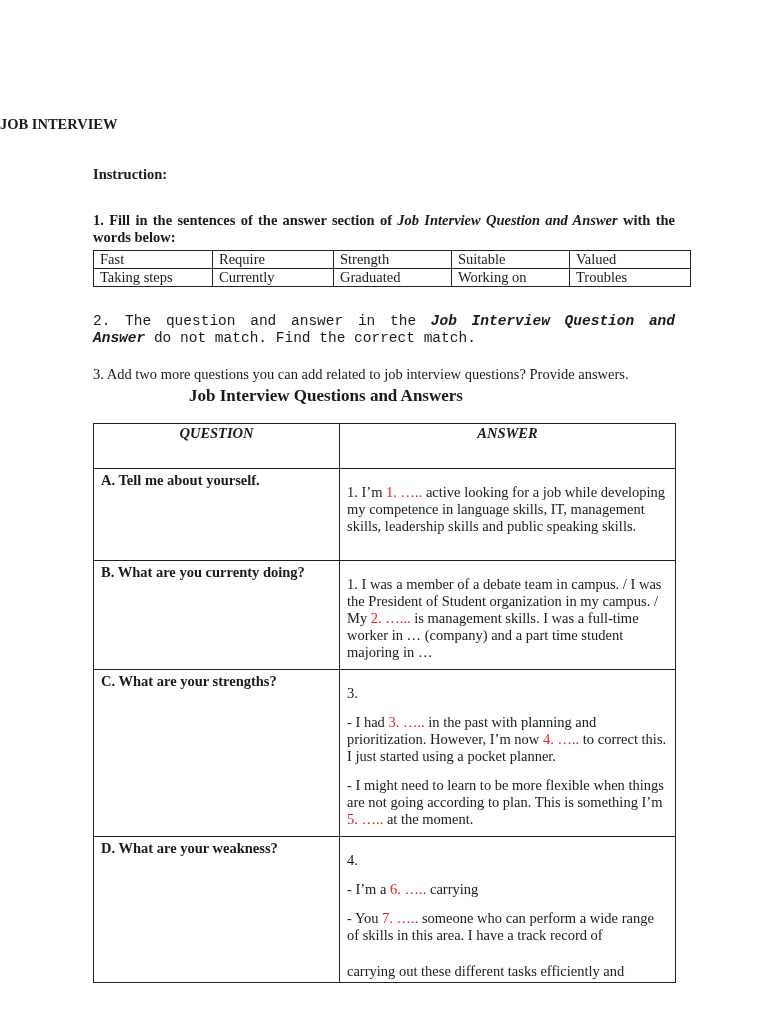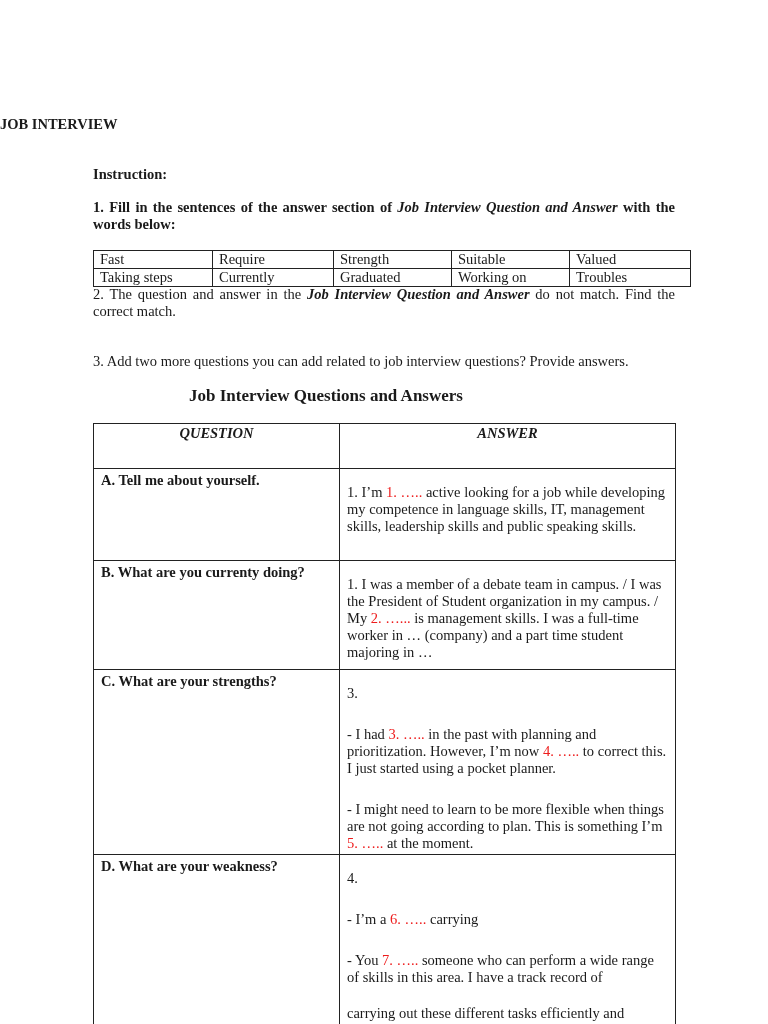--- a/index.html
+++ b/index.html
@@ -23,23 +23,24 @@
       font-size: 14.5px;
     }
     .instr-label {
       left: 93px; top: 166px;
       font-weight: bold;
     }
     .para {
       left: 93px; width: 582px;
       line-height: 17px;
       text-align: justify;
+      margin-top: 13px;
     }
     .p1 { top: 199px; font-weight: bold; }
-    .p2 { top: 286px; }
+    .p2 { top: 300px; font-family: Liberation Mono, monospace; }
     .p3 { top: 353px; }
     .bi { font-weight: bold; font-style: italic; }
     .it { font-style: italic; }
 
     table.words {
       position: absolute;
       left: 93px; top: 250px;
       width: 597px;
       border-collapse: collapse;
       table-layout: fixed;
@@ -83,21 +84,21 @@
     }
     table.qa td.q {
       font-weight: bold;
       padding-top: 3px;
     }
     table.qa td.a {
       padding-top: 15px;
     }
     .blank { color: #ee1c1c; }
     .ans-p { margin: 0; }
-    .ans-p + .ans-p { margin-top: 24px; }
+    .ans-p + .ans-p { margin-top: 12px; }
     .row-a td { height: 74px; }
     .row-b td { height: 91px; }
     .row-c td { height: 149px; }
     .row-d td { height: 115px; }
     .cut {
       margin-top: 19px !important;
     }
   </style>
 </head>
 <body>

